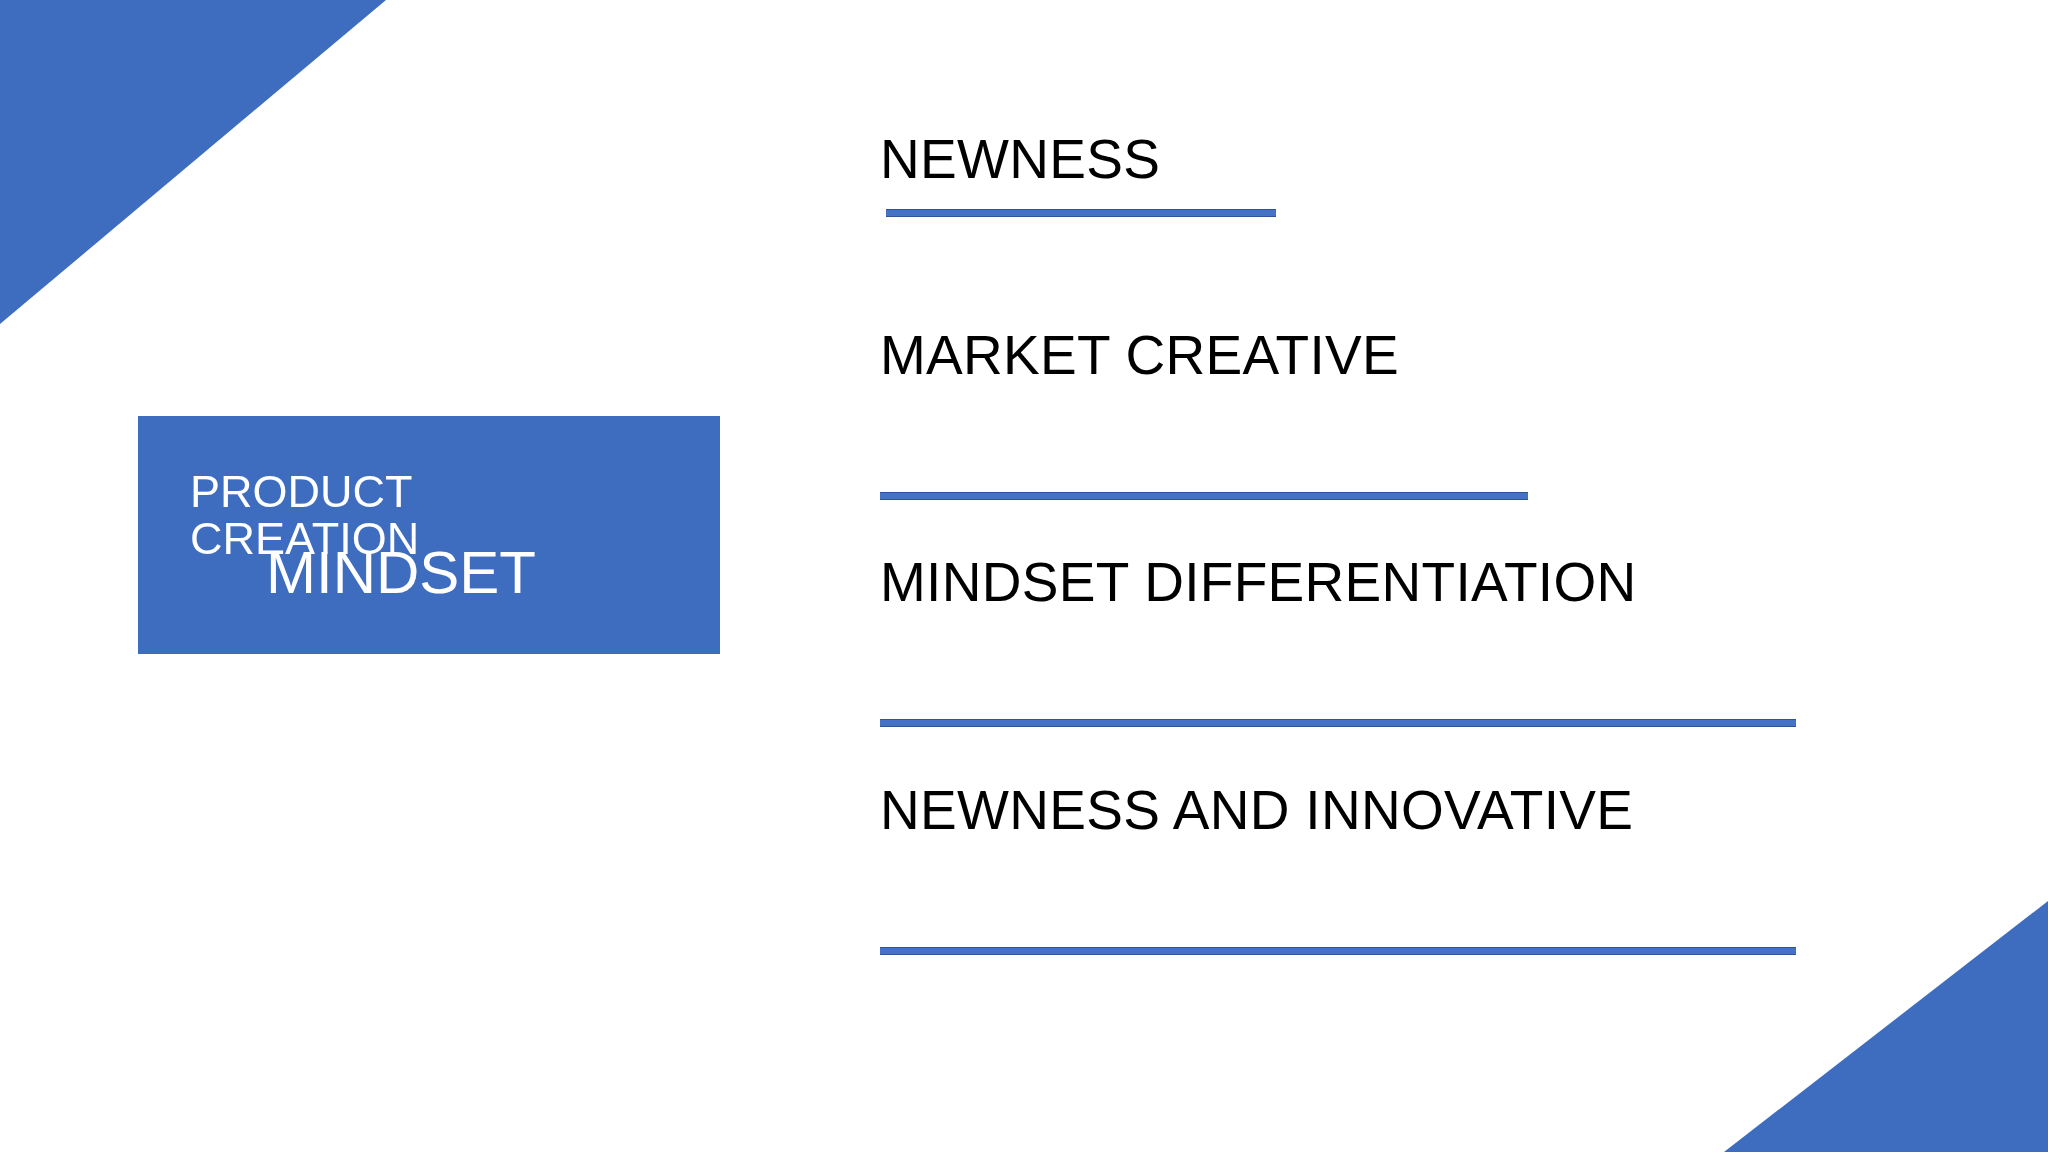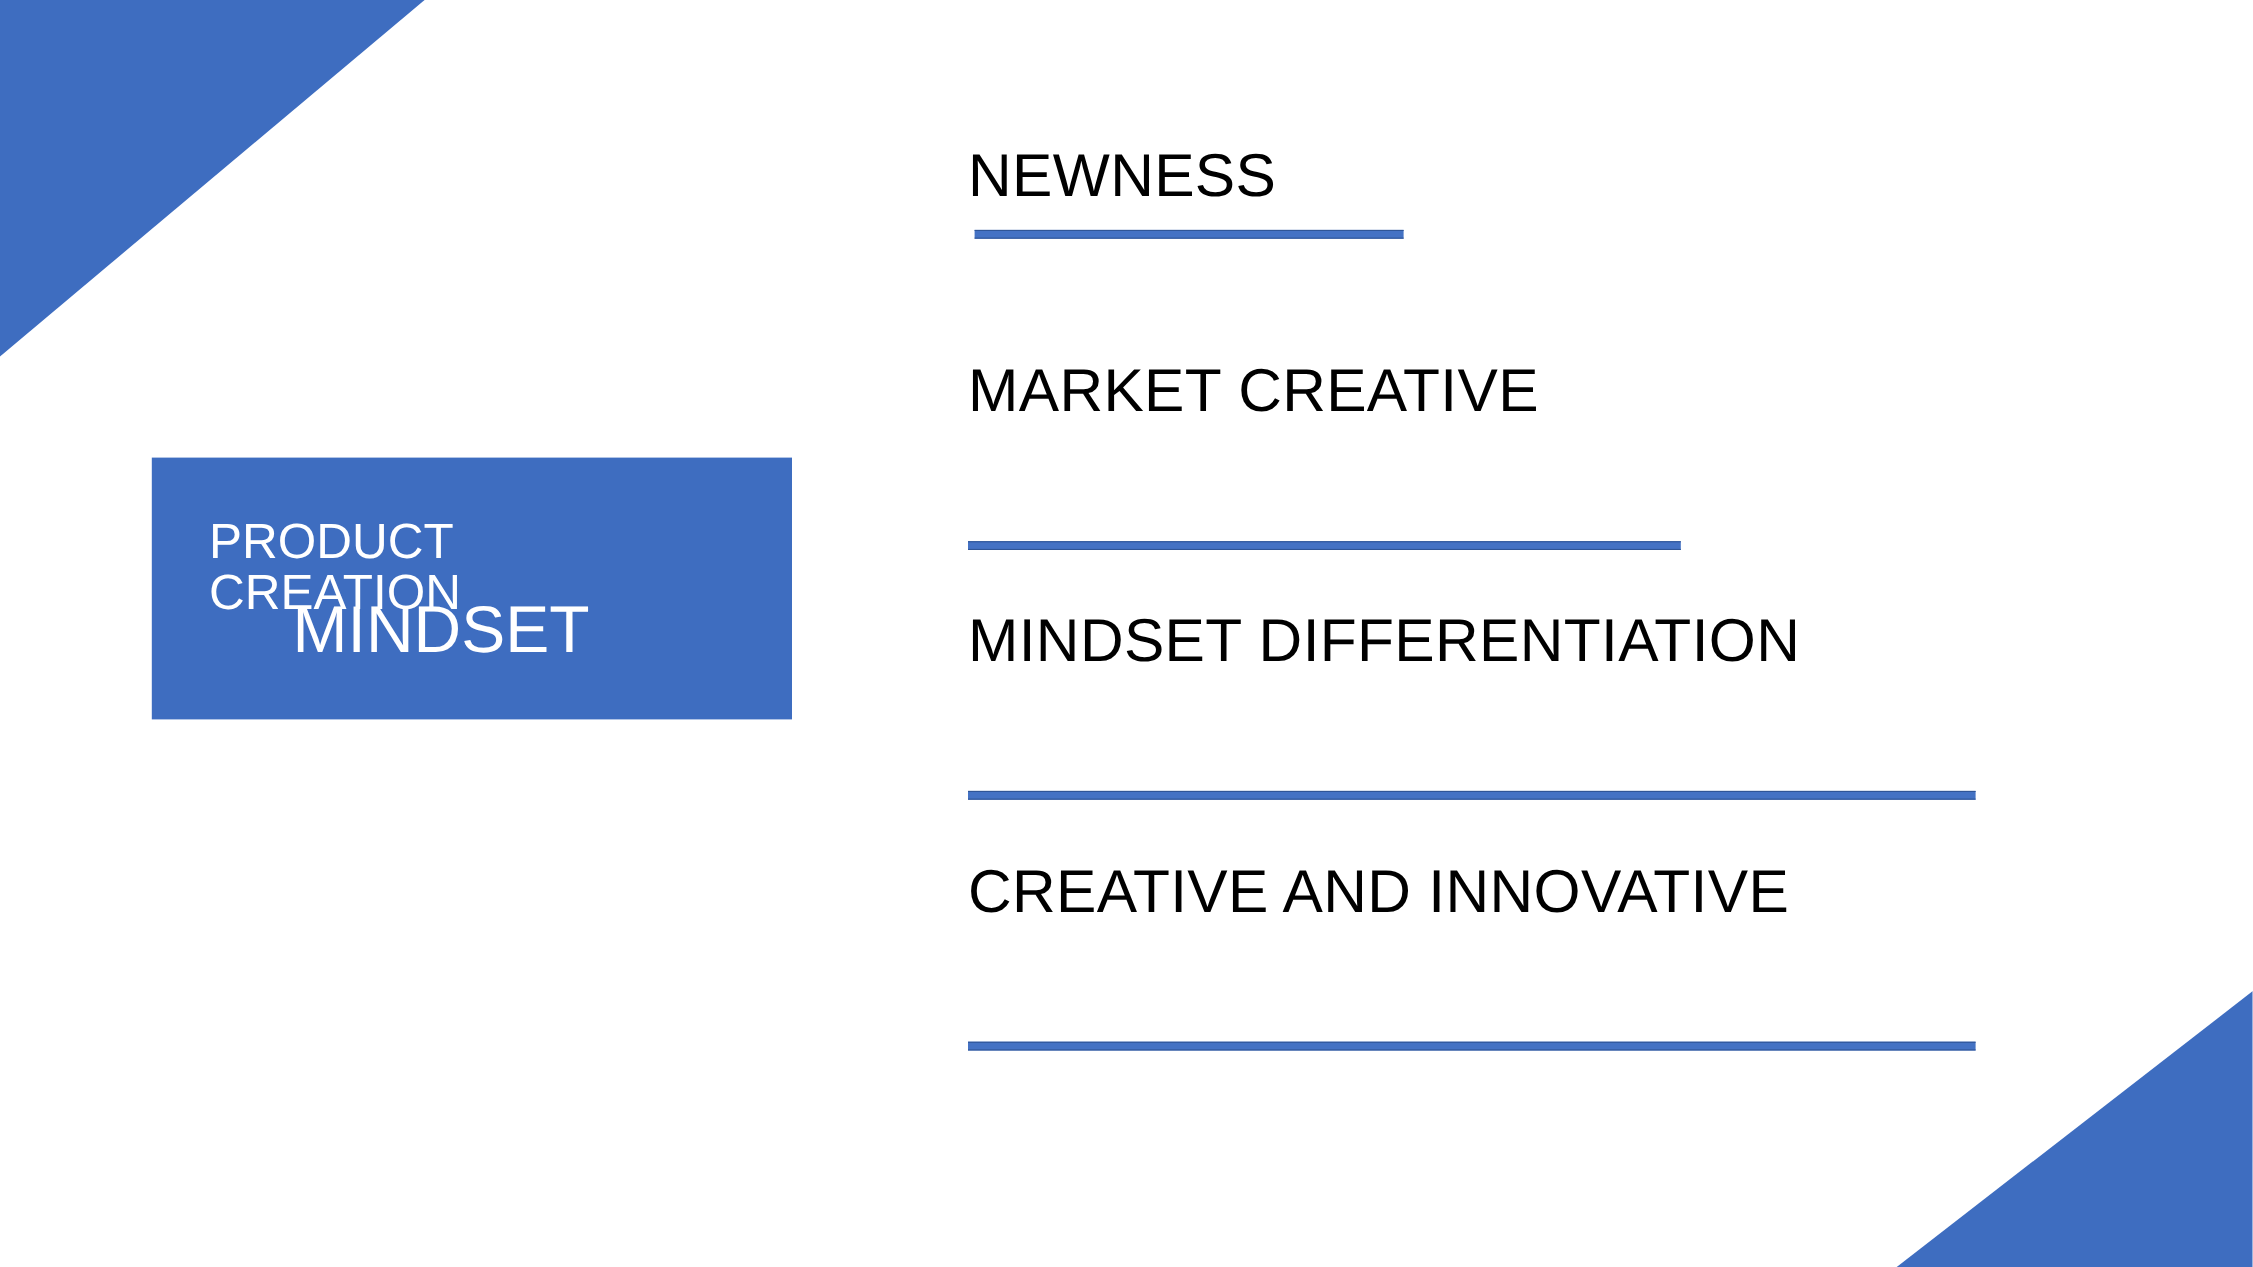--- a/index.html
+++ b/index.html
@@ -146,18 +146,18 @@
       <div class="feature-text">MARKET CREATIVE</div>
     </div>
 
     <div id="feature-item-differentiation" class="feature-item">
       <div class="feature-rule"></div>
       <div class="feature-text">MINDSET DIFFERENTIATION</div>
     </div>
 
     <div id="feature-item-creative" class="feature-item">
       <div class="feature-rule"></div>
-      <div class="feature-text">CREATIVE AND INNOVATIVE</div>
+      <div class="feature-text">NEWNESS AND INNOVATIVE</div>
     </div>
 
   </div>
 
 </div>
 
 </body></html>

